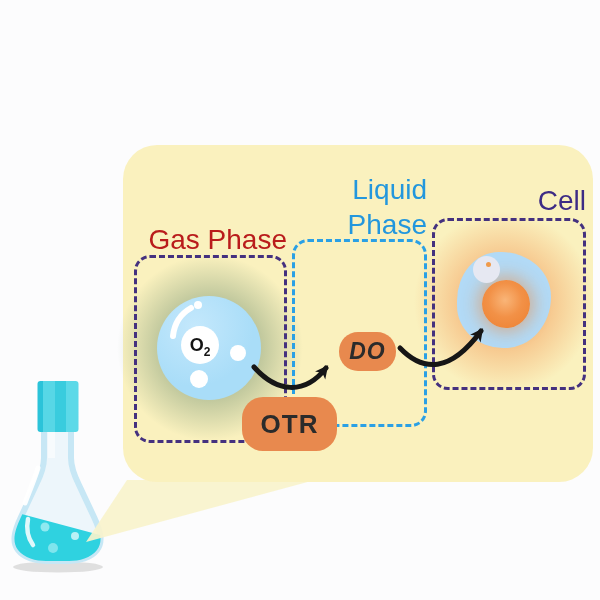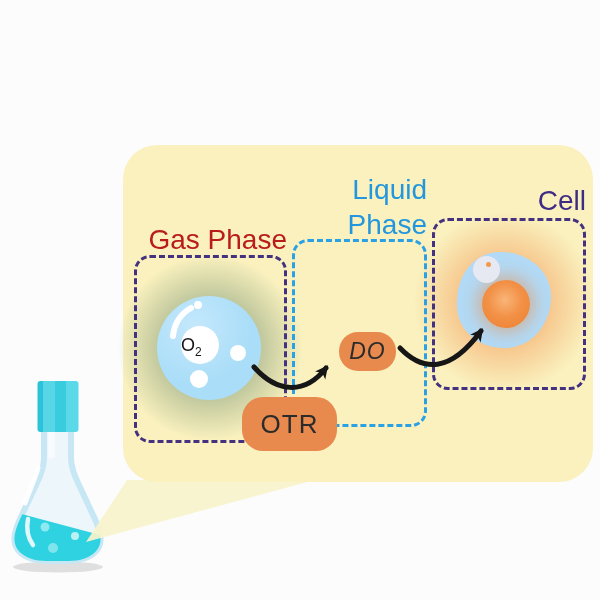--- a/index.html
+++ b/index.html
@@ -33,22 +33,22 @@
   .gas-glow {
     left:112px; top:250px; width:196px; height:196px; border-radius:50%;
     background:radial-gradient(circle, rgba(74,116,90,0.48) 0%, rgba(74,116,90,0.36) 34%, rgba(74,116,90,0) 67%);
   }
   .gas-bubble {
     left:157px; top:296px; width:104px; height:104px; border-radius:50%;
     background:radial-gradient(circle at 36% 30%, #C4E8FC 0%, #A9DDF8 60%);
   }
   .o2-circle {
     left:181px; top:326px; width:38px; height:38px; border-radius:50%; background:#FFFFFF;
-    display:flex; align-items:center; 
-    font-weight:normal; font-size:18px; color:#141414;
+    display:flex; align-items:center; justify-content:center;
+    font-weight:bold; font-size:18px; color:#141414;
   }
   .o2-circle sub { font-size:12px; line-height:0; }
   .bubble-dot { position:absolute; border-radius:50%; background:#FFFFFF; }
   .dot-a { left:230px; top:345px; width:16px; height:16px; }
   .dot-b { left:190px; top:370px; width:18px; height:18px; }
   .dot-c { left:194px; top:301px; width:8px;  height:8px;  }
 
   
   .cell-glow {
     left:409px; top:207px; width:190px; height:190px; border-radius:50%;
@@ -61,21 +61,21 @@
   .cell-nucleus {
     left:482px; top:280px; width:48px; height:48px; border-radius:50%;
     background:radial-gradient(circle at 48% 42%, #F9B578 0%, #F29147 45%, #ED7F2F 100%);
     box-shadow:0 0 16px 5px rgba(240,130,50,0.45);
   }
   .cell-vacuole { left:473px; top:256px; width:27px; height:27px; border-radius:50%; background:#E6E8F2; }
   .vacuole-dot  { left:486px; top:262px; width:5px; height:5px; border-radius:50%; background:#F09A4A; }
 
   
   .badge {
-    position:absolute; background:#E8894E; color:#2B2B2B; font-weight:normal;
+    position:absolute; background:#E8894E; color:#2B2B2B; font-weight:bold;
     display:flex; align-items:center; justify-content:center; letter-spacing:1px;text-align:right;
   }
   .badge-otr { left:242px; top:397px; width:95px;  height:54px; border-radius:21px; font-size:26px; }
   .badge-do  { left:339px; top:332px; width:57px;  height:39px; border-radius:19px; font-size:23px; font-style:italic; }
   .badge-our { left:398px; top:370px; width:100px; height:37px; border-radius:19px; font-size:25px; }
 </style>
 </head>
 <body>
 
 <div class="stage">

